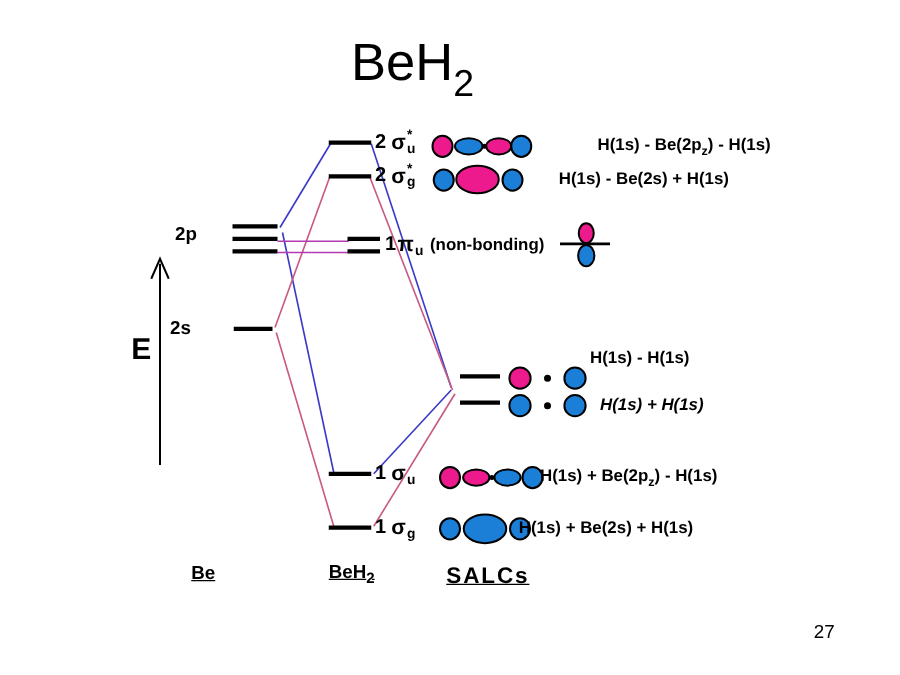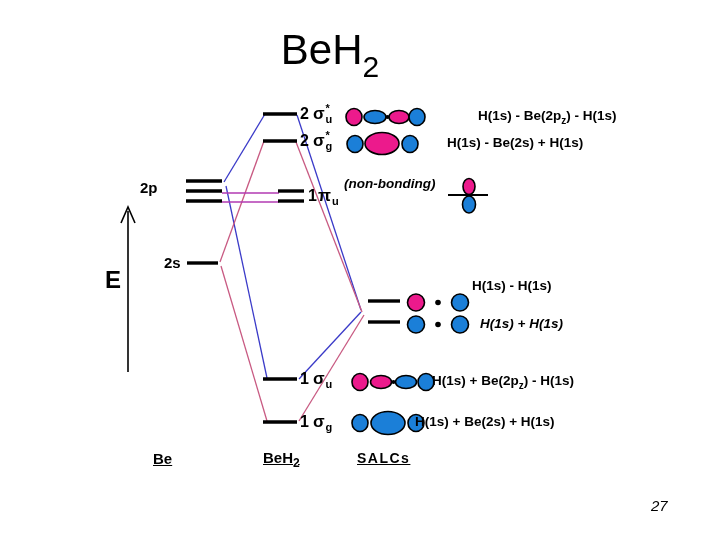--- a/index.html
+++ b/index.html
@@ -21,22 +21,22 @@
   .mo-label{display:flex;align-items:center;height:22px;font-weight:bold;}
   .mo-label .mo-n{font-size:16px;margin-right:4px;}
   .mo-label .mo-sym{font-size:17px;}
   .substack{display:inline-flex;flex-direction:column;margin-left:1px;font-size:11px;line-height:1;}
   .substack .sup{height:11px;display:flex;align-items:flex-start;}
   .substack .sub{height:11px;display:flex;align-items:flex-end;}
 
   .combo{font-size:13.5px;font-weight:bold;}
   .combo .csub{font-size:10px;vertical-align:-4px;}
   .note{font-size:13.5px;font-weight:bold;}
-  #salc-footer{letter-spacing:1.5px;font-size:14px;}
-  #page-number{font-size:15px;font-weight:400;font-style:italic;}
+  #salc-footer{letter-spacing:1.5px;font-size:18px;}
+  #page-number{font-size:15px;font-weight:400;}
 
   .fill-pink{fill:var(--orbital-pink,#EC1A8C);}
   .fill-blue{fill:var(--orbital-blue,#1B7FD8);}
   .outlined{stroke:#000;stroke-width:1.6;}
   .lvl{stroke:var(--level-black,#000);stroke-width:3.4;}
   .lvl-thin{stroke:var(--level-black,#000);stroke-width:2.2;}
   .corr-blue{stroke:var(--line-blue,#3A3AC8);stroke-width:1.3;fill:none;}
   .corr-pink{stroke:var(--line-pink,#C85A82);stroke-width:1.3;fill:none;}
   .corr-mag{stroke:var(--line-magenta,#B23AB2);stroke-width:1.3;fill:none;}
   .axis{stroke:#000;stroke-width:1.6;fill:none;}
@@ -131,21 +131,21 @@
     </g>
   </svg>
 
   <div id="slide-title" class="txt">
     <span>BeH</span><span class="tsub">2</span>
   </div>
 
   <div class="txt axis-label" style="left:105px;top:266px;">E</div>
 
   <div class="txt ao-label" style="left:140px;top:179px;">2p</div>
-  <div class="txt ao-label" style="left:164px;top:254px;">2s</div>
+  <div class="txt ao-label" style="left:136px;top:254px;">2s</div>
 
   <div class="txt mo-label" style="left:300px;top:103px;">
     <span class="mo-n">2</span>
       <span class="mo-sym">σ</span>
       <span class="substack">
         <span class="sup">*</span>
         <span class="sub">u</span>
       </span>
   </div>
   <div class="txt mo-label" style="left:300px;top:130px;">
@@ -174,21 +174,21 @@
   </div>
   <div class="txt mo-label" style="left:300px;top:411px;">
     <span class="mo-n">1</span>
       <span class="mo-sym">σ</span>
       <span class="substack">
         <span class="sup"></span>
         <span class="sub">g</span>
       </span>
   </div>
 
-  <div class="txt note" style="left:344px;top:176px;font-style:italic;">(non-bonding)</div>
+  <div class="txt note" style="left:344px;top:188px;">(non-bonding)</div>
 
   <div class="txt combo" style="left:442px;top:108px;margin-left:36px;">
     <span>H(1s) - Be(2p</span><span class="csub">z</span><span>) - H(1s)</span>
   </div>
   <div class="txt combo" style="left:447px;top:135px;">
     <span>H(1s) - Be(2s) + H(1s)</span><span class="csub"></span><span></span>
   </div>
   <div class="txt combo" style="left:472px;top:278px;">
     <span>H(1s) - H(1s)</span><span class="csub"></span><span></span>
   </div>

